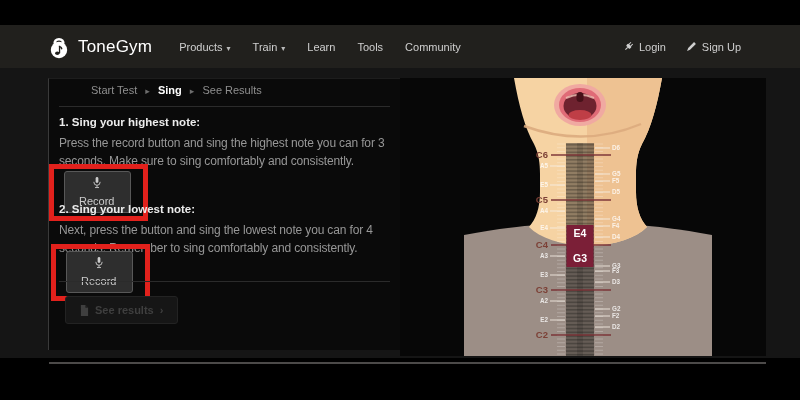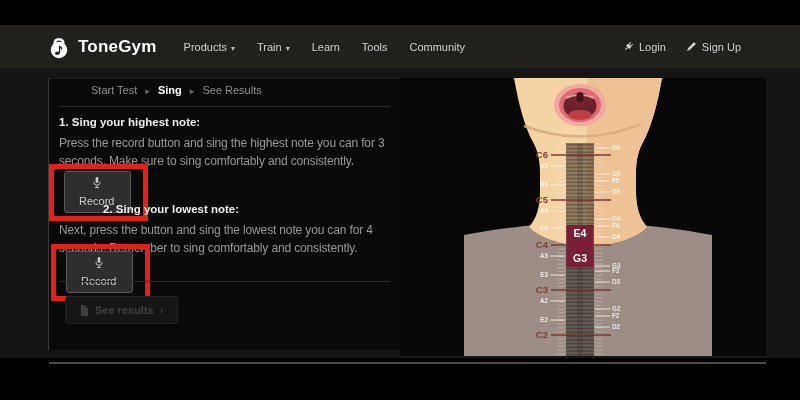--- a/index.html
+++ b/index.html
@@ -15,41 +15,41 @@
   .topbar    { position:absolute; top:0; left:0; width:800px; height:25px; background:#000; }
   .bottombar { position:absolute; top:358px; left:0; width:800px; height:42px; background:#000; }
   .footer-line { position:absolute; top:362px; left:49px; width:717px; height:2px; background:#4c4a49; }
 
   
   .navbar {
     position:absolute; top:25px; left:0; width:800px; height:43px;
     background:#21201d; display:flex; align-items:center;
   }
   .logo { display:flex; align-items:center; gap:8px; margin-left:48px; cursor:pointer; }
-  .logo-text { color:#fff; font-size:17px; font-weight:bold; letter-spacing:0.2px; }
+  .logo-text { color:#fff; font-size:17px; font-weight:normal; letter-spacing:0.2px; }
   .nav-items { display:flex; align-items:center; margin-left:16px; }
   .nav-item { color:#cfcfcf; font-size:11px; padding:0 11px; cursor:pointer; white-space:nowrap; }
   .caret { font-size:8px; color:#b9b9b9; margin-left:4px; }
   .nav-right { position:absolute; right:59px; display:flex; align-items:center; gap:20px; }
   .nav-right .nav-item { padding:0; display:flex; align-items:center; gap:5px; }
 
   
   .main { position:absolute; top:68px; left:0; width:800px; height:290px; background:#151515; }
   .card {
     position:absolute; left:48px; top:10px; width:353px; height:272px;
     background:#0a0a0a; border-left:1px solid #3a3a3a; border-top:1px solid #1d1d1d;
   }
   .breadcrumb { position:absolute; left:10px; top:5px; font-size:11px; color:#8f8f8f;margin-left:32px; }
   .crumb { color:#8f8f8f; cursor:pointer; }
   .crumb.active { color:#ffffff; font-weight:bold; }
   .crumb-sep { color:#6e6e6e; font-size:9px; margin:0 5px; }
   .divider { position:absolute; left:10px; width:331px; height:1px; background:#2b2b2b; }
   .div1 { top:27px; } .div2 { top:202px; }
   .step-h { position:absolute; left:10px; font-size:11.5px; font-weight:bold; color:#ececec; }
-  .h1 { top:37px; } .h2 { top:124px;margin-left:44px; }
+  .h1 { top:37px; } .h2 { top:124px; }
   .step-p { position:absolute; left:10px; width:340px; font-size:12px; letter-spacing:-0.15px;
             color:#979797; line-height:1.5; }
   .p1 { top:55px; } .p2 { top:142px; }
 
   .annot {
     position:absolute; border:5px solid #e2211c; padding:2px 12px 3px 10px;
     display:inline-block; background:transparent;
   }
   .a1 { left:0px; top:85px; } .a2 { left:2px; top:165px; }
   .record-btn {

